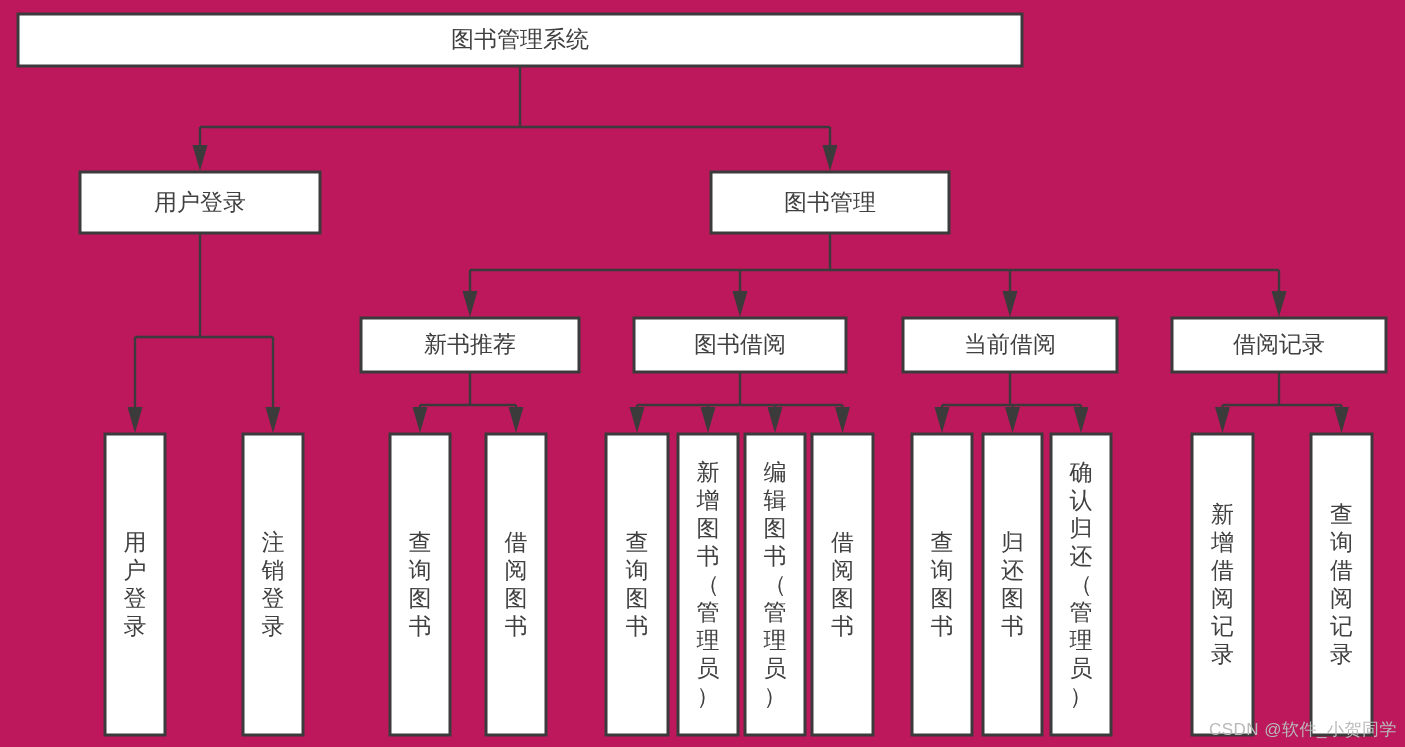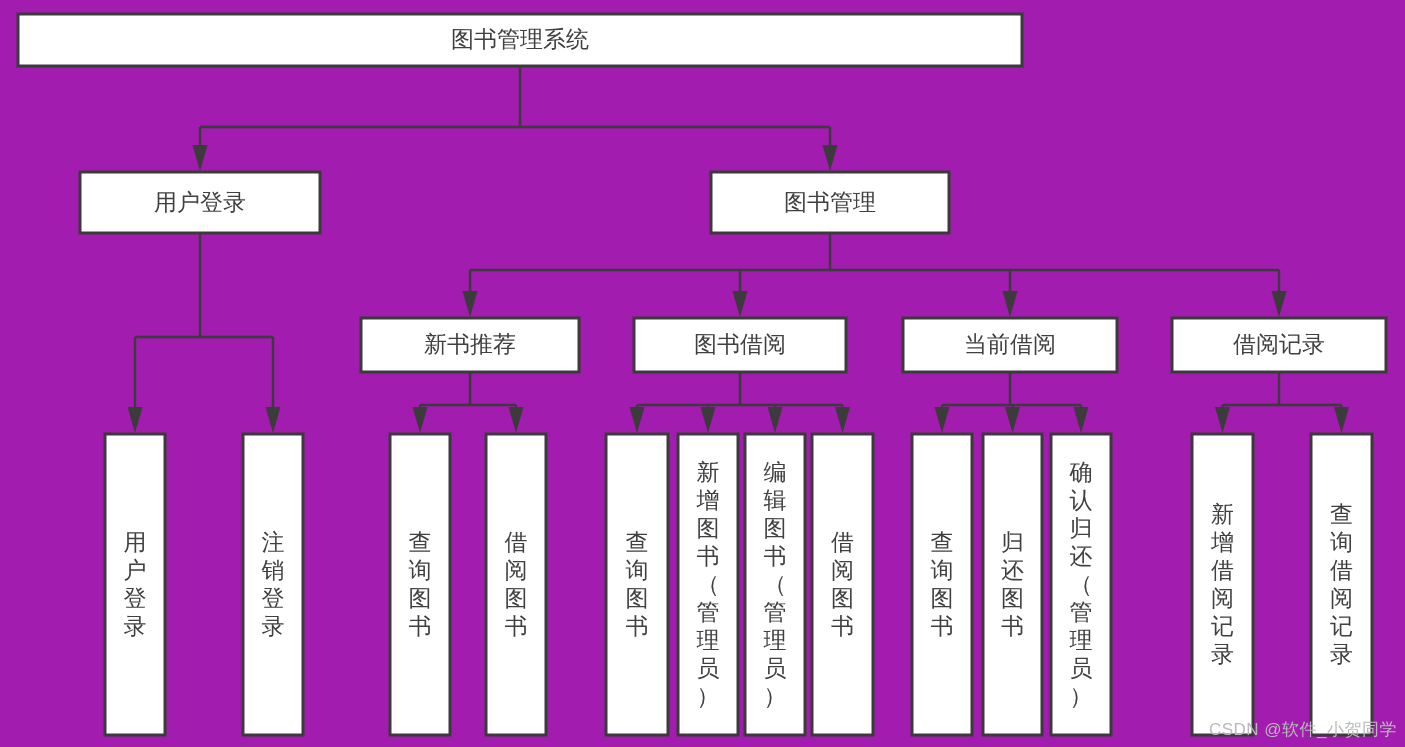--- a/index.html
+++ b/index.html
@@ -1,20 +1,20 @@
 <!DOCTYPE html>
 <html><head>
 <meta charset="utf-8">
 <style>
   html,body{margin:0;padding:0;background:#ffffff;}
   body{
     width:1405px;height:747px;overflow:hidden;
     font-family:"Liberation Sans","DejaVu Sans",sans-serif;
   }
-  #diagram-root{position:relative;width:1405px;height:747px;background:#a21caf;}
+  #diagram-root{position:relative;width:1405px;height:747px;background:#be185d;}
   svg.flow{position:absolute;left:0;top:0;width:1405px;height:747px;display:block;}
   .node-rect{fill:#ffffff;stroke:#3b3b3b;stroke-width:3;}
   .link{stroke:#3b3b3b;stroke-width:2.4;fill:none;stroke-linecap:butt;}
   .arrow-head{fill:#3b3b3b;stroke:none;}
   .node-label{
     fill:#404040;font-family:"Liberation Sans","DejaVu Sans",sans-serif;
     font-size:23px;text-anchor:middle;dominant-baseline:middle;
   }
   .node-label-v{
     fill:#404040;font-family:"Liberation Sans","DejaVu Sans",sans-serif;

